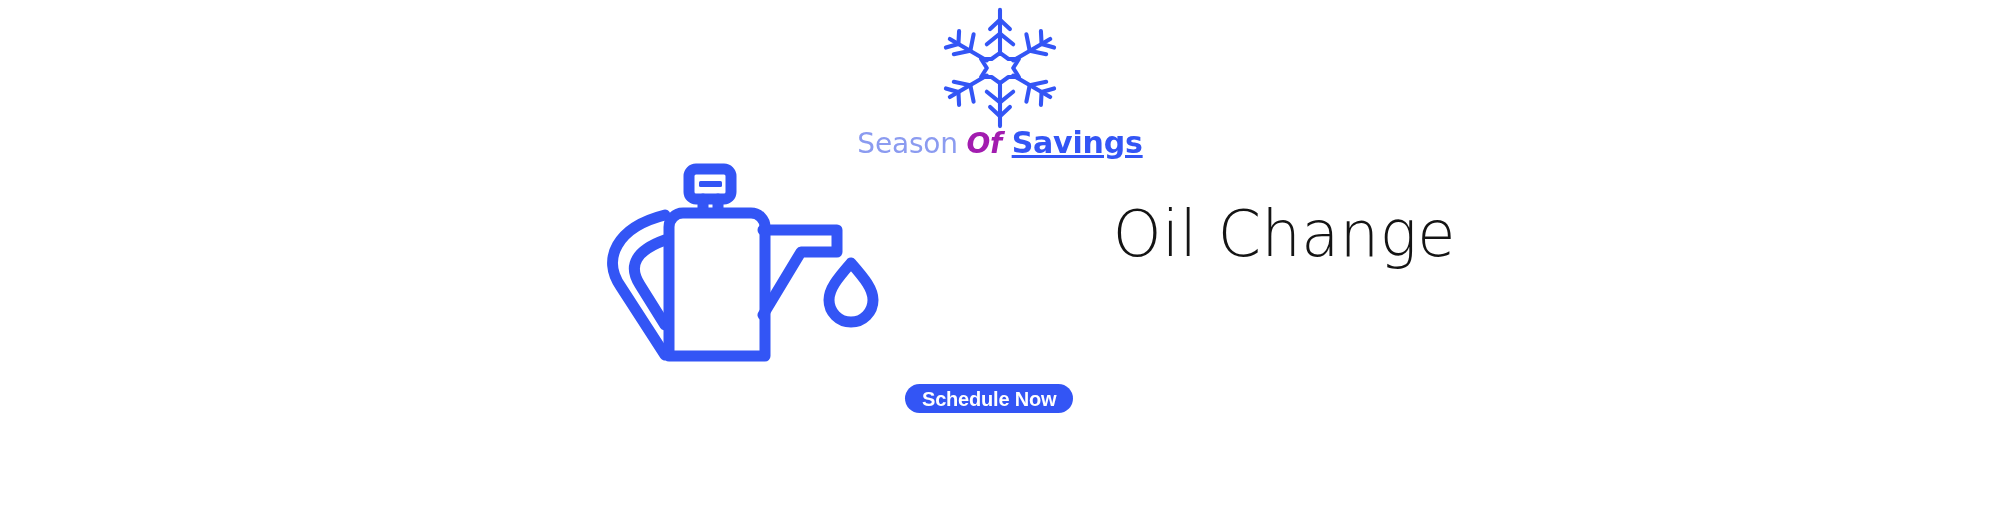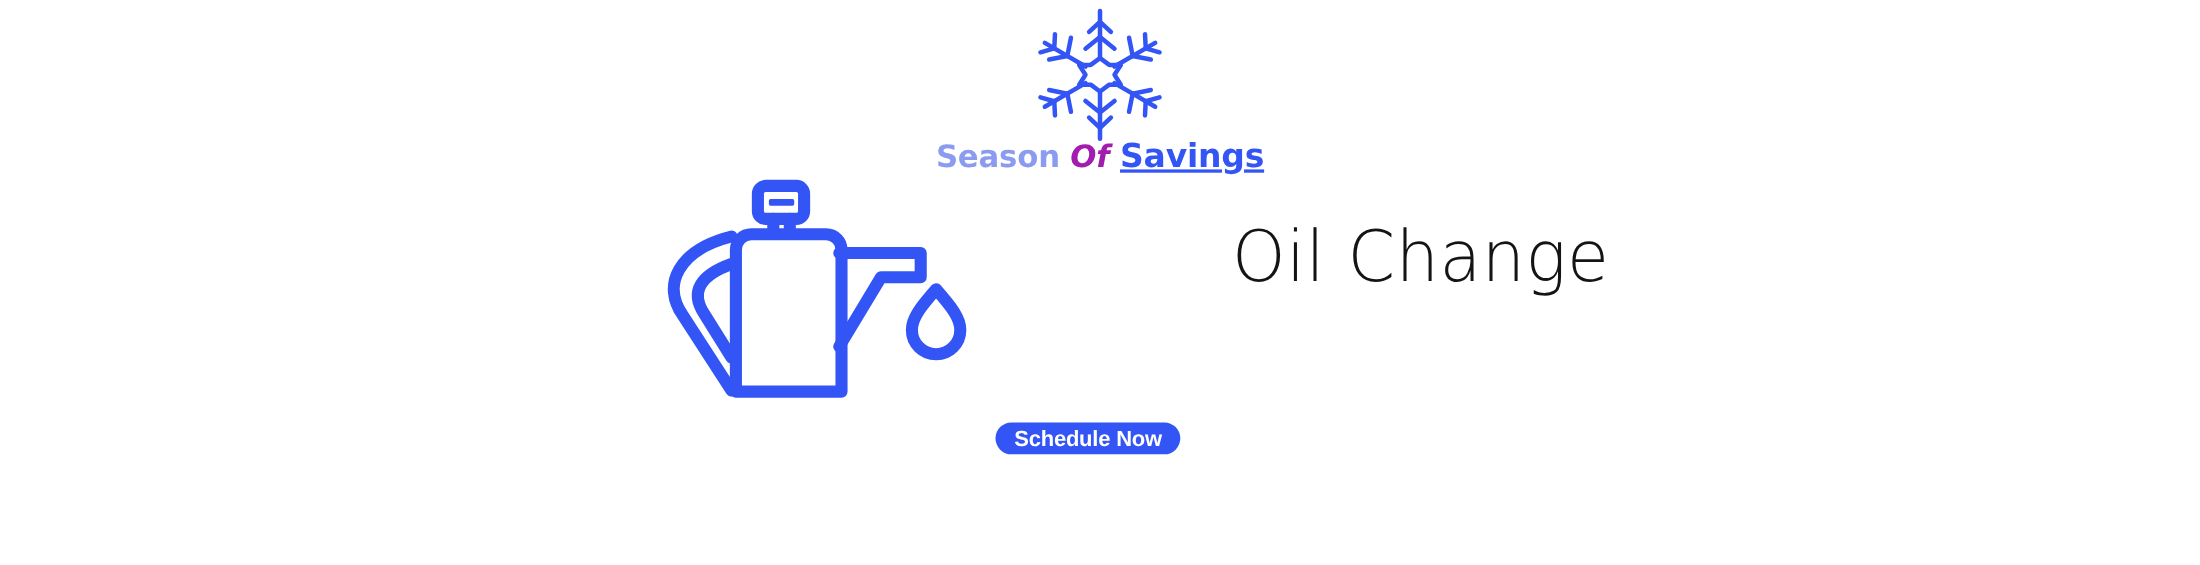--- a/index.html
+++ b/index.html
@@ -36,21 +36,21 @@
     display: block;
   }
   .logo-text {
     margin-top: -6px;
     font-size: 28px;
     letter-spacing: -0.2px;
     white-space: nowrap;
     line-height: 1;
   }
   .logo-season {
-    font-weight: 700;
+    font-weight: 400;
     color: #8b9bf0;
     font-family: "DejaVu Sans", sans-serif;
     text-align: center;
   }
   .logo-of {
     font-weight: 700;
     color: #a21caf;
     font-family: "DejaVu Sans", sans-serif;
     font-style: italic;
   }
@@ -72,24 +72,24 @@
   }
   .oilcan {
     width: 300px;
     height: 215px;
     display: block;
   }
 
   
   .offer-block {
     position: absolute;
-    left: 1120px;
+    left: 1076px;
     top: 205px;
     width: 380px;
-    text-align: left;
+    text-align: right;
   }
   .offer-title {
     font-family: "DejaVu Sans", sans-serif;
     font-weight: 300;
     font-size: 62px;
     line-height: 0.98;
     color: #141414;
     letter-spacing: 0.5px;
     white-space: nowrap;
     transform: scaleY(1.04);

